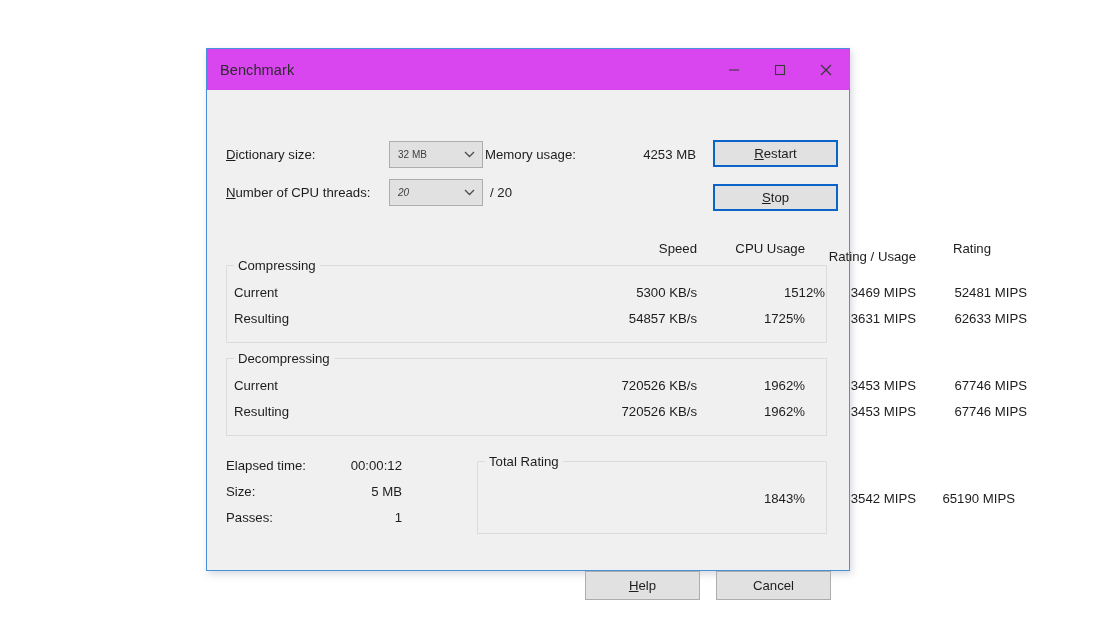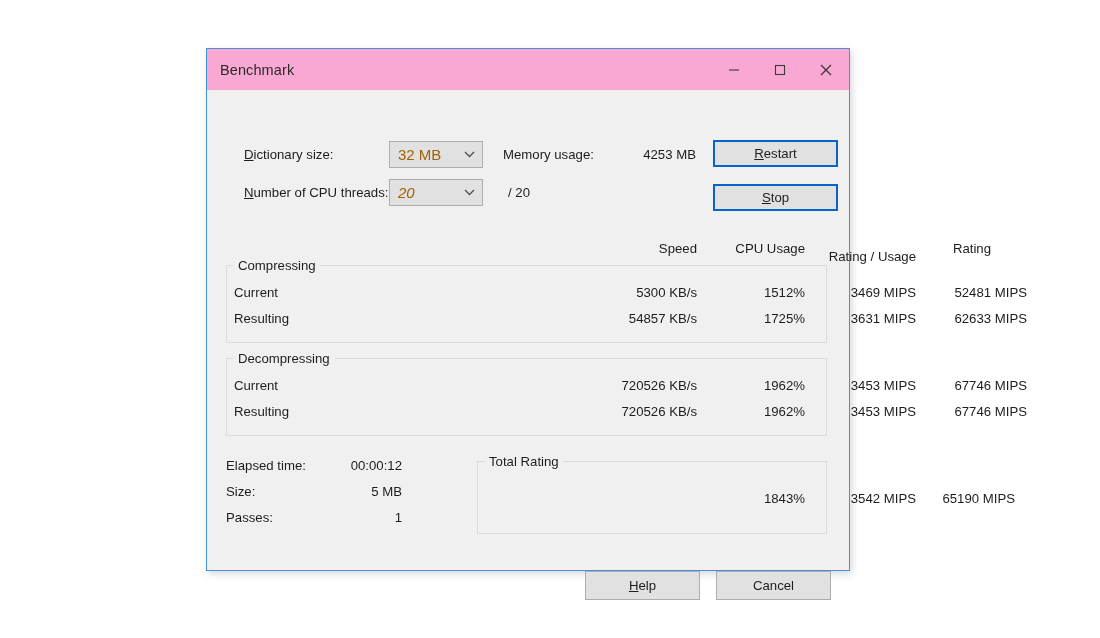--- a/index.html
+++ b/index.html
@@ -24,21 +24,21 @@
     height: 523px;
     background: #f0f0f0;
     border: 1px solid #4a90d9;
     box-sizing: border-box;
     box-shadow: 2px 3px 7px rgba(120,130,150,0.30);
   }
 
   
   #title-bar {
     height: 41px;
-    background: #f9a8d4;
+    background: #d946ef;
     display: flex;
     align-items: center;
     position: relative;
     border-bottom: 1px solid #ffffff;
   }
   #window-title {
     font-size: 14.5px;
     color: #2b2b2b;
     margin-left: 13px;
     letter-spacing: .1px;
@@ -65,43 +65,43 @@
   
   #client-area {
     position: absolute;
     left: 0;
     top: 41px;
     right: 0;
     bottom: 0;
     background: #f0f0f0;
   }
 
-  .abs { position: absolute; margin-left: 18px; }
+  .abs { position: absolute; }
 
   .lbl {
     font-size: 13.2px;
     color: #1d1d1d;
     white-space: nowrap;
   }
   .lbl u { text-decoration: underline; }
 
   
   .combo {
     position: absolute;
     height: 27px;
     background: #e1e1e1;
     border: 1px solid #adadad;
     box-sizing: border-box;
     display: flex;
     align-items: center;
     padding: 0 0 0 8px;
   }
   .combo .combo-value {
-    font-size: 15px;
-    color: #a16207;
+    font-size: 10px;
+    color: #404040;
     flex: 1;
     white-space: nowrap;
   }
   .combo .chev {
     width: 26px;
     display: flex;
     align-items: center;
     justify-content: center;
   }
 
@@ -241,21 +241,21 @@
     <div class="colhdr" style="left:345px; top:151px; width:145px;">Speed</div>
     <div class="colhdr" style="left:445px; top:151px; width:153px;">CPU Usage</div>
     <div class="colhdr" style="left:545px; top:159px; width:164px;">Rating / Usage</div>
     <div class="colhdr" style="left:624px; top:151px; width:160px;">Rating</div>
 
     <div class="groupbox" style="left:19px; top:175px; width:601px; height:78px;"></div>
     <div class="group-title" style="left:27px; top:168px;">Compressing</div>
 
     <div class="rowlabel" style="left:27px; top:195px;">Current</div>
     <div class="cell" style="left:300px; top:195px; width:190px;">5300 KB/s</div>
-    <div class="cell" style="left:430px; top:195px; width:168px;">1512%</div>
+    <div class="cell" style="left:430px; top:195px; width:168px;padding-left:20px;">1512%</div>
     <div class="cell" style="left:530px; top:195px; width:179px;">3469 MIPS</div>
     <div class="cell" style="left:640px; top:195px; width:180px;">52481 MIPS</div>
 
     <div class="rowlabel" style="left:27px; top:221px;">Resulting</div>
     <div class="cell" style="left:300px; top:221px; width:190px;">54857 KB/s</div>
     <div class="cell" style="left:430px; top:221px; width:168px;">1725%</div>
     <div class="cell" style="left:530px; top:221px; width:179px;">3631 MIPS</div>
     <div class="cell" style="left:640px; top:221px; width:180px;">62633 MIPS</div>
 
     <div class="groupbox" style="left:19px; top:268px; width:601px; height:78px;"></div>

